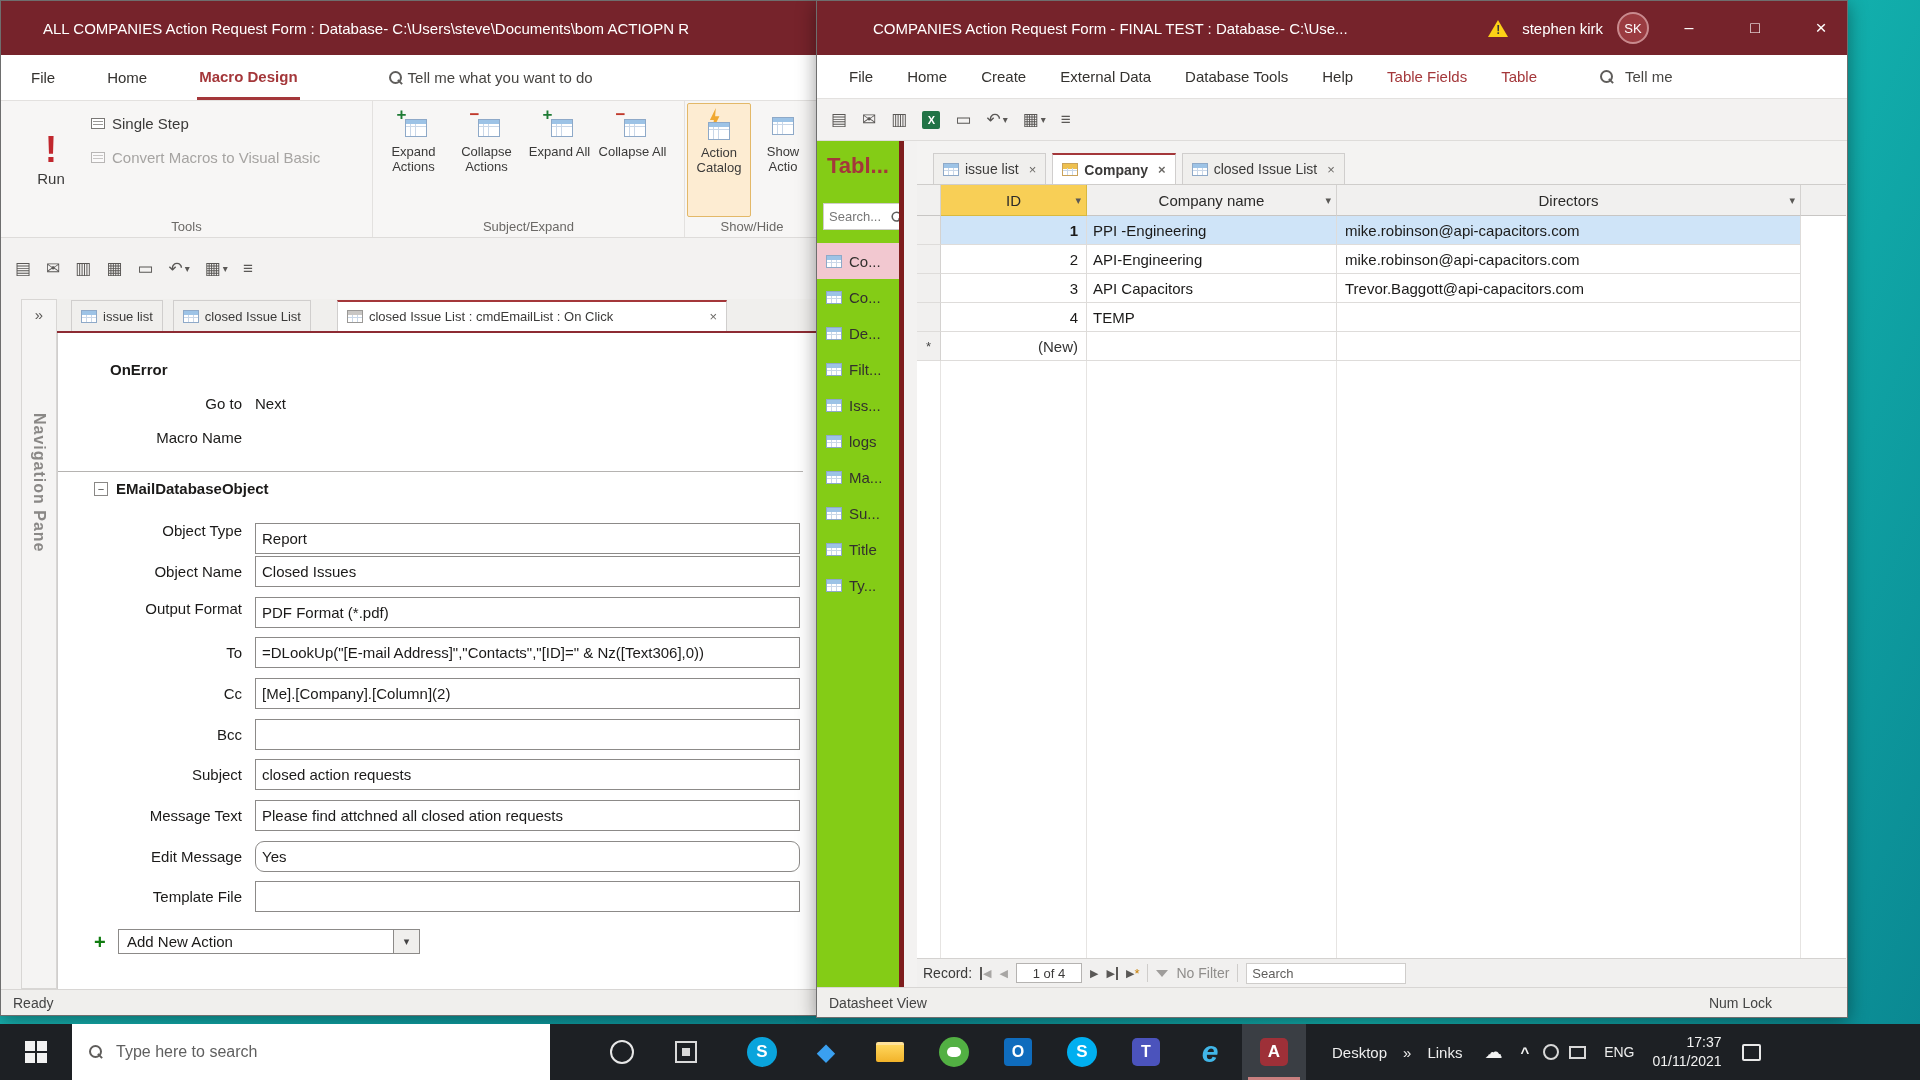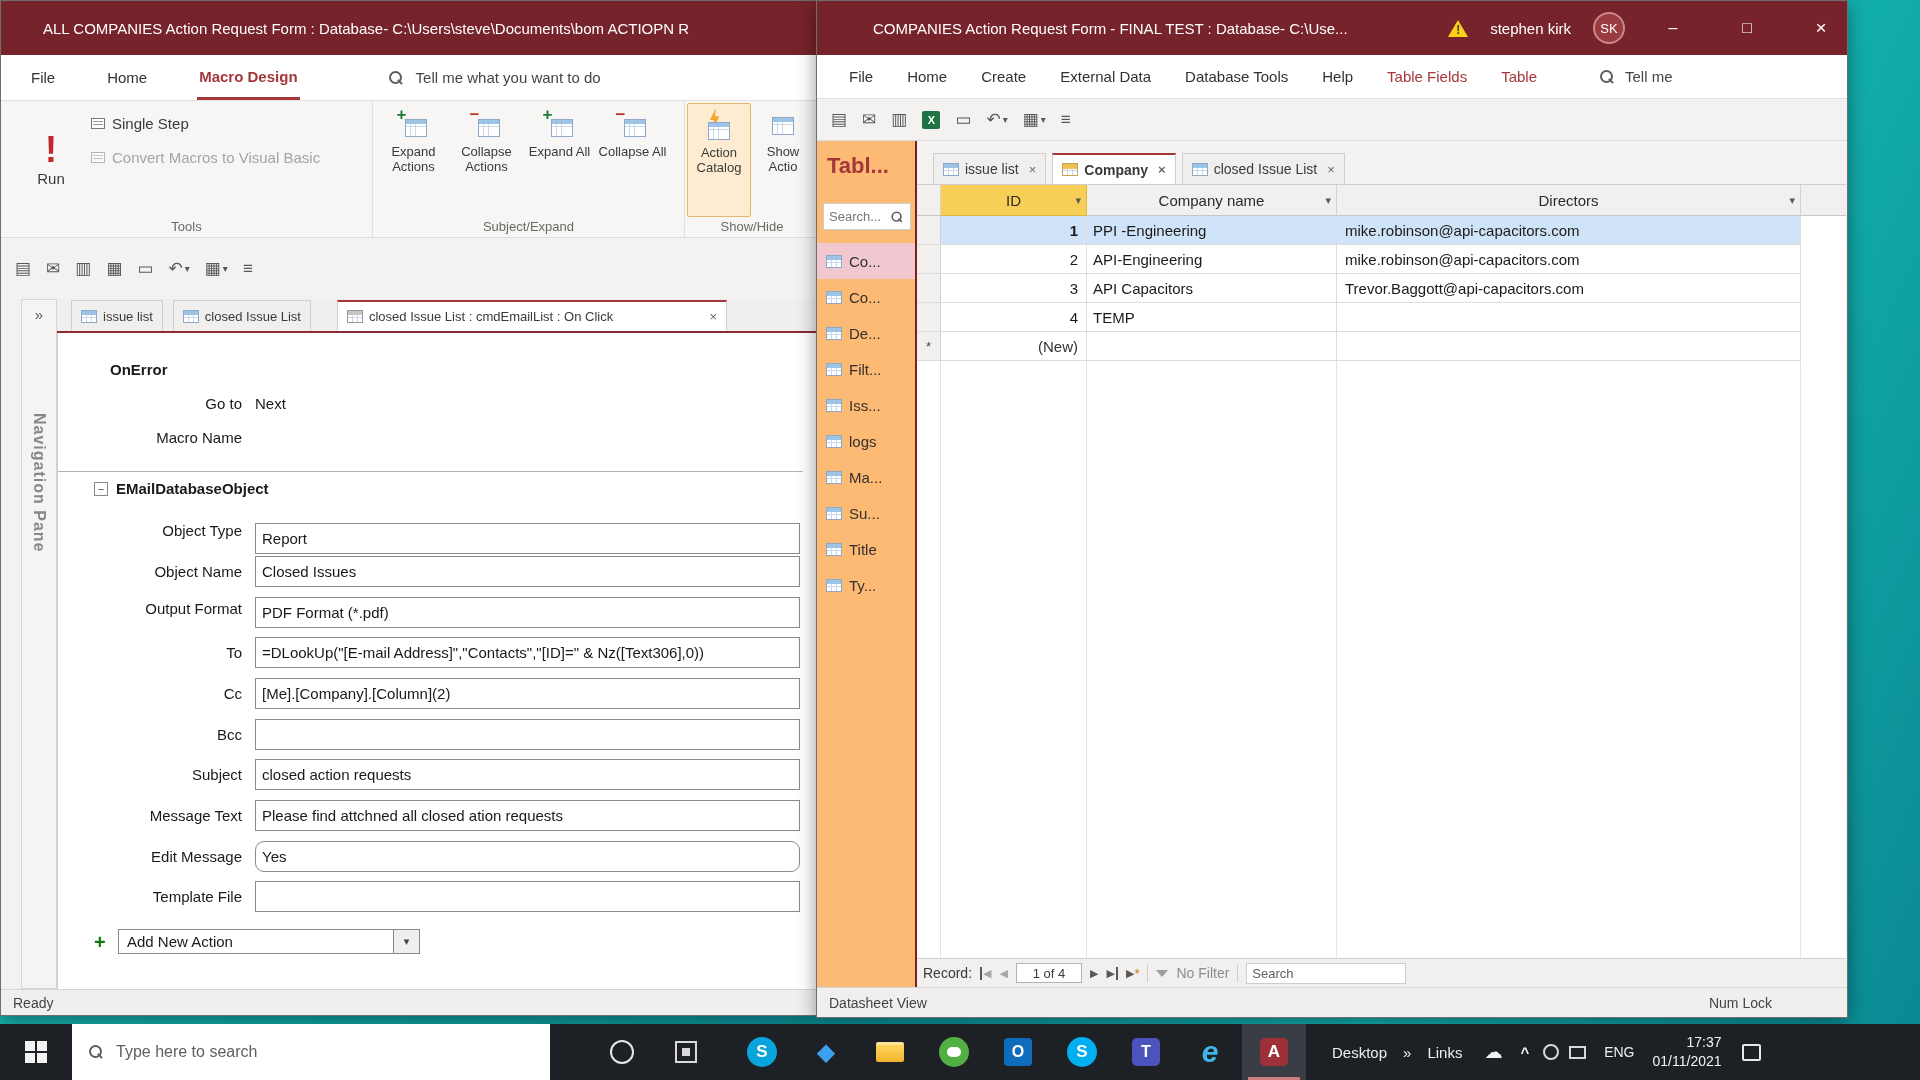--- a/index.html
+++ b/index.html
@@ -82,21 +82,21 @@
 
 <div class="win" style="left:0;top:0;width:818px;height:1016px;z-index:1">
   <div class="titlebar" style="padding-left:42px">
     <span>ALL COMPANIES   Action Request Form : Database- C:\Users\steve\Documents\bom ACTIOPN R</span>
   </div>
 
   <div class="rtabs abs" style="left:0;right:0;top:54px;height:46px;padding-left:28px;gap:48px">
     <span class="rtab">File</span>
     <span class="rtab">Home</span>
     <span class="rtab active">Macro Design</span>
-    <span class="flex" style="gap:12px;margin-left:40px">
+    <span class="flex" style="gap:4px;margin-left:40px">
       <span class="mag"></span>
       <span class="tellme">Tell me what you want to do</span>
     </span>
   </div>
 
   <div class="abs" style="left:0;right:0;top:100px;height:137px;background:#f7f6f5;border-bottom:1px solid #dedcda">
     <div class="grp" style="left:0;width:372px">
       <div class="abs" style="left:22px;top:6px;width:56px;height:104px;display:flex;flex-direction:column;align-items:center;justify-content:center;gap:2px;cursor:pointer">
         <span style="color:#C1272D;font-size:36px;font-weight:bold;line-height:1">!</span>
         <span style="font-size:15px;color:#3b3a39">Run</span>
@@ -227,21 +227,21 @@
       <span class="combo-dd" style="height:100%">▾</span>
     </div>
   </div>
 
   <div class="statusbar" style="height:26px;padding-left:12px">
     <span>Ready</span>
   </div>
 </div>
 
 <div class="win" style="left:816px;top:0;width:1032px;height:1018px;z-index:5">
-  <div class="titlebar" style="padding-left:56px;gap:22px">
+  <div class="titlebar" style="padding-left:56px;gap:14px">
     <span style="flex:1;overflow:hidden;text-overflow:ellipsis">COMPANIES   Action Request Form - FINAL TEST : Database- C:\Use...</span>
     <span class="warn"></span>
     <span style="font-size:15px">stephen kirk</span>
     <span class="avatar">SK</span>
     <span class="capbtn">–</span>
     <span class="capbtn">□</span>
     <span class="capbtn" style="font-size:19px">×</span>
   </div>
 
   <div class="rtabs abs" style="left:0;right:0;top:54px;height:44px;padding-left:30px;gap:30px">
@@ -269,21 +269,21 @@
         <span>↶</span>
         <span class="dd">▾</span>
       </span>
     <span class="qic">
         <span>▦</span>
         <span class="dd">▾</span>
       </span>
     <span class="qic">≡</span>
   </div>
 
-  <div class="abs" style="left:0;top:140px;width:100px;bottom:30px;background:#fdba74;border-right:2px solid #7f1d1d;overflow:hidden">
+  <div class="abs" style="left:0;top:140px;width:87px;bottom:30px;background:#84cc16;border-right:5px solid #7f1d1d;overflow:hidden">
     <div style="color:#A4373A;font-size:22px;font-weight:bold;padding:12px 0 0 10px">Tabl...</div>
     <div class="searchbox" style="position:absolute;left:6px;top:62px;width:88px;height:27px">
       <span>Search...</span>
       <span class="mag" style="transform:scale(.8)"></span>
     </div>
     <div style="position:absolute;left:0;right:0;top:102px">
       <div class="navitem sel">
           <span class="tbl-icon"></span>
           <span>Co...</span>
         </div>

